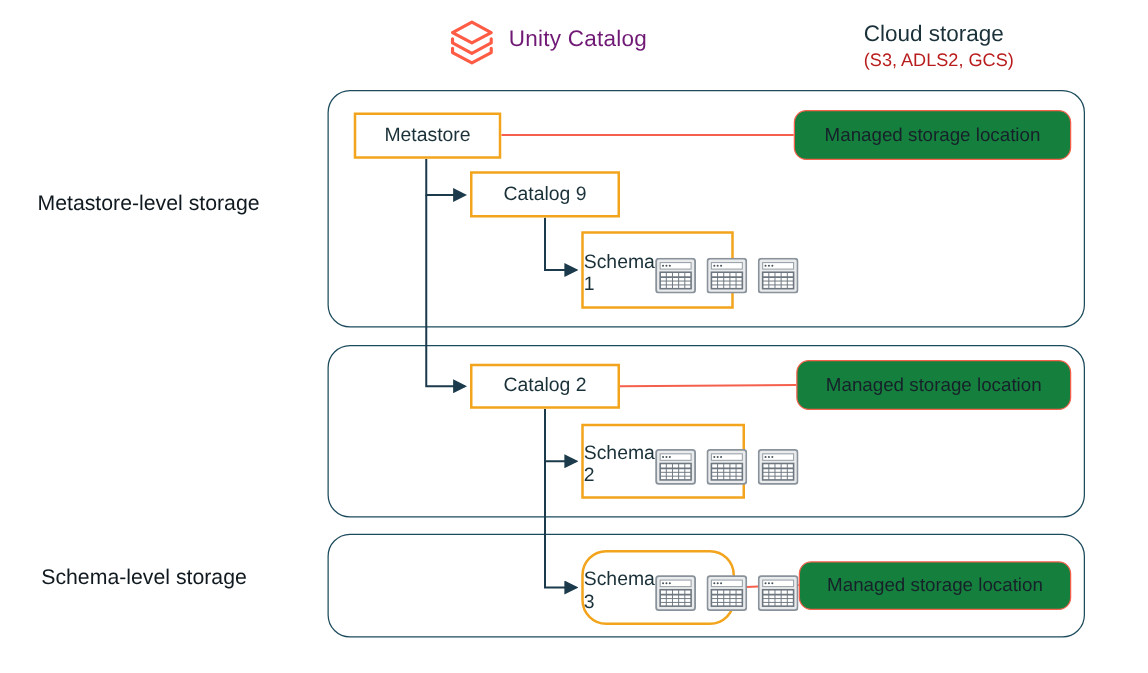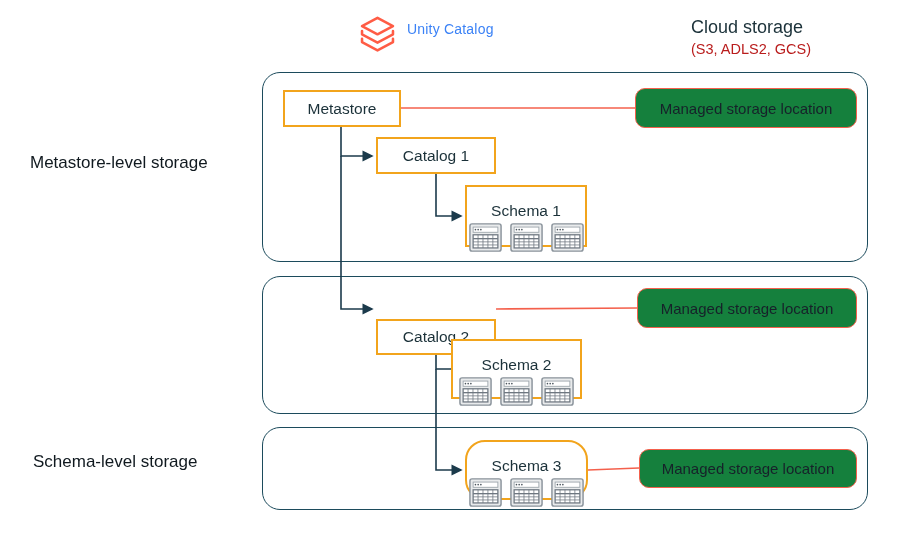--- a/index.html
+++ b/index.html
@@ -2,39 +2,39 @@
 <html><head>
 <meta charset="utf-8">
 <style>
   html,body{margin:0;padding:0;background:#ffffff;}
   .canvas{
     position:relative;width:918px;height:538px;background:#ffffff;
     font-family:"Liberation Sans",sans-serif;color:#1B3139;overflow:hidden;
   }
   
   .uc-logo{position:absolute;left:357px;top:15px;width:41px;height:42px;}
-  .uc-title{position:absolute;left:407px;top:21px;font-size:14px;letter-spacing:.2px;color:#3b82f6;}
+  .uc-title{position:absolute;left:407px;top:21px;font-size:18px;letter-spacing:.2px;color:#701a75;}
   .cloud-title{position:absolute;left:691px;top:17px;font-size:18px;color:#1B3139;}
   .cloud-sub{position:absolute;left:691px;top:41px;font-size:14.5px;color:#b91c1c;}
   
   .row-label{position:absolute;font-size:17px;color:#10191f;white-space:nowrap;}
   
   .level-box{
     position:absolute;border:1.6px solid #1C4B5C;border-radius:18px;
     background:#ffffff;z-index:1;box-sizing:border-box;
   }
   
   .wires{position:absolute;left:0;top:0;width:918px;height:538px;z-index:2;pointer-events:none;}
   
   .node{
     position:absolute;border:2px solid #F2A41C;background:#ffffff;z-index:3;
     box-sizing:border-box;display:flex;align-items:center;justify-content:center;
     font-size:15.5px;color:#1B3139;
   }
-  .schema{flex-direction:column;justify-content:flex-start;padding-top:15px;}
+  .schema{flex-direction:row;justify-content:flex-start;padding-top:5px;}
   .schema .node-label{line-height:18px;}
   .icon-row{display:flex;gap:8px;margin-top:3px;}
   .tbl-icon{width:33px;height:29px;display:block;}
   
   .msl{
     position:absolute;border:1.6px solid #F4604C;border-radius:10px;background:#15803d;z-index:3;
     box-sizing:border-box;display:flex;align-items:center;justify-content:center;
     font-size:15px;color:#17212a;white-space:nowrap;
   }
   .defs-holder{position:absolute;width:0;height:0;overflow:hidden;}
@@ -100,43 +100,43 @@
       <path d="M496 309 L637 308"></path>
       <path d="M588 470 L639 468"></path>
     </g>
   </svg>
 
   <div class="node" style="left:283px;top:90px;width:118px;height:37px;">
     <span class="node-label">Metastore</span>
   </div>
 
   <div class="node" style="left:376px;top:137px;width:120px;height:37px;">
-    <span class="node-label">Catalog 1</span>
+    <span class="node-label">Catalog 9</span>
   </div>
 
   <div class="node schema" style="left:465px;top:185px;width:122px;height:62px;">
     <span class="node-label">Schema 1</span>
     <span class="icon-row">
       <svg class="tbl-icon">
           <use href="#tbl"></use>
         </svg>
       <svg class="tbl-icon">
           <use href="#tbl"></use>
         </svg>
       <svg class="tbl-icon">
           <use href="#tbl"></use>
         </svg>
     </span>
   </div>
 
-  <div class="node" style="left:376px;top:291px;width:120px;height:36px;margin-top:28px;">
+  <div class="node" style="left:376px;top:291px;width:120px;height:36px;">
     <span class="node-label">Catalog 2</span>
   </div>
 
-  <div class="node schema" style="left:451px;top:339px;width:131px;height:60px;">
+  <div class="node schema" style="left:465px;top:339px;width:131px;height:60px;">
     <span class="node-label">Schema 2</span>
     <span class="icon-row">
       <svg class="tbl-icon">
           <use href="#tbl"></use>
         </svg>
       <svg class="tbl-icon">
           <use href="#tbl"></use>
         </svg>
       <svg class="tbl-icon">
           <use href="#tbl"></use>

